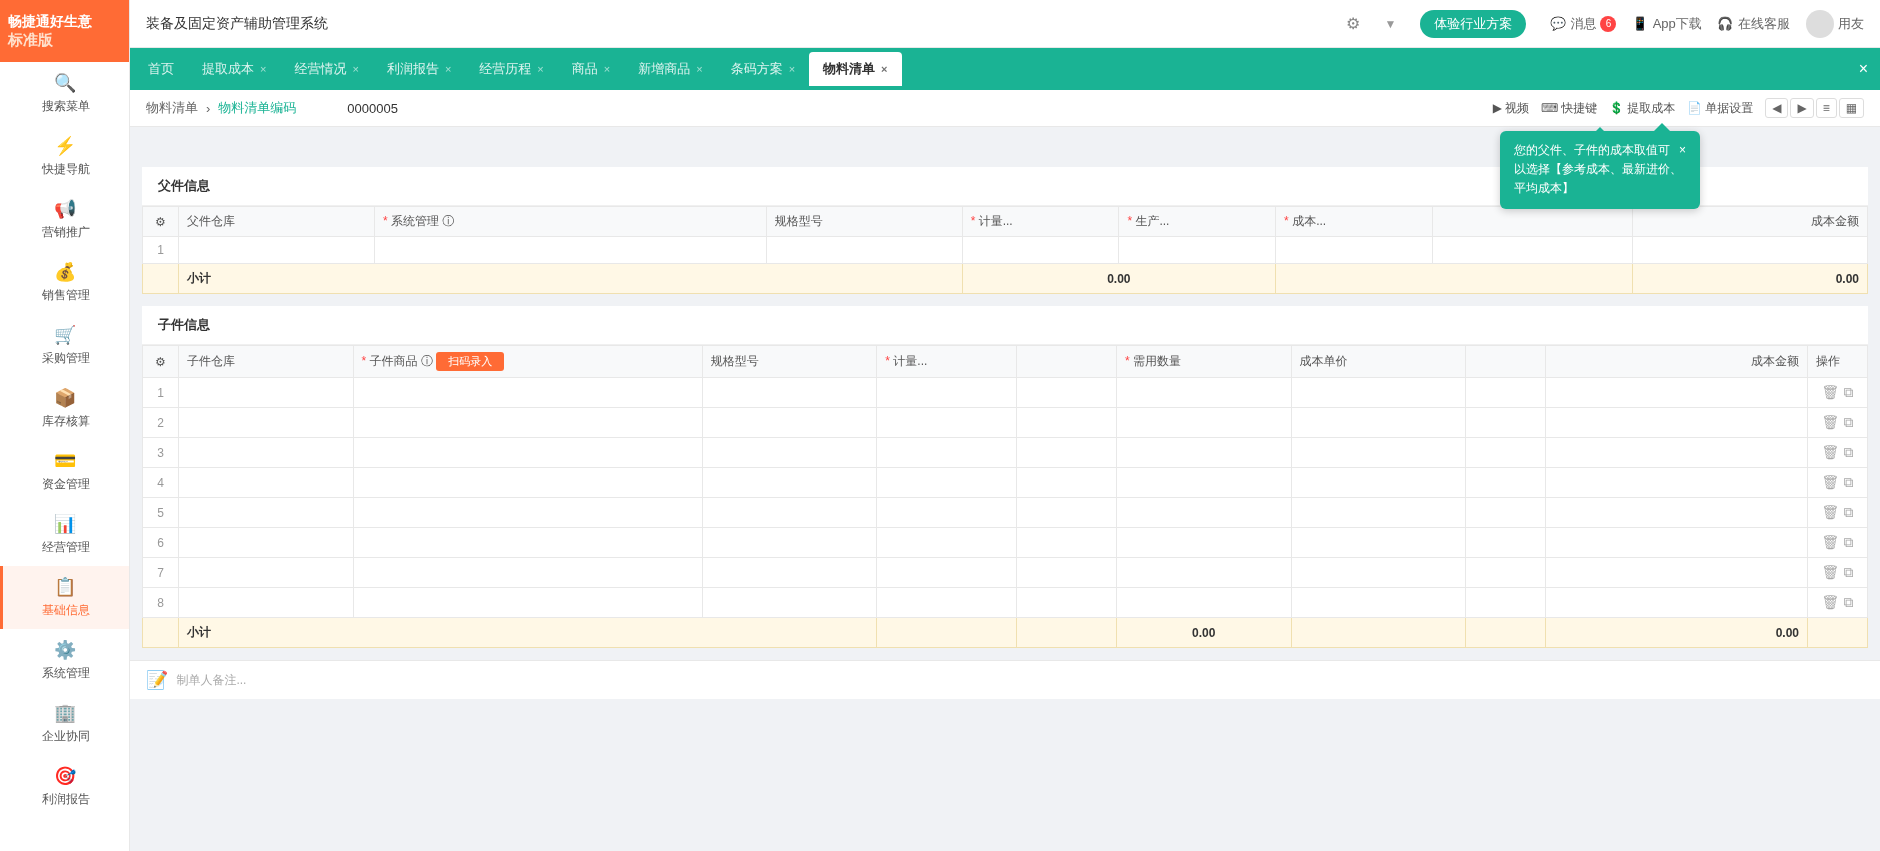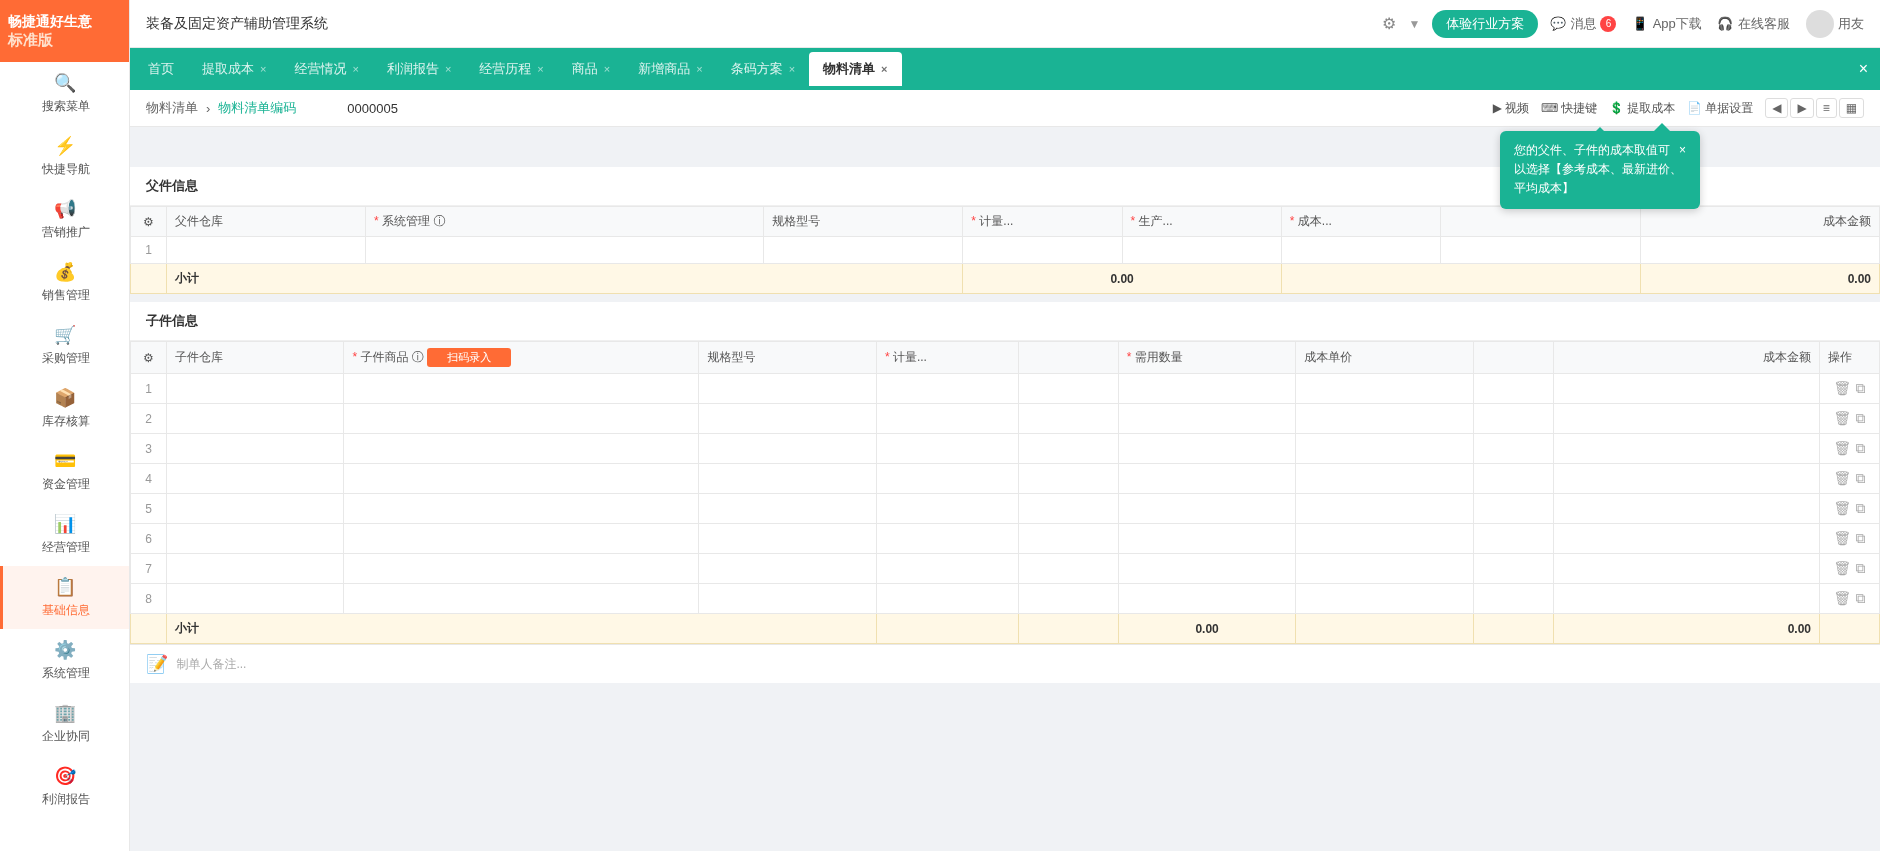--- a/index.html
+++ b/index.html
@@ -10,21 +10,21 @@
     .sidebar-logo { background: #ff6b35; color: #fff; padding: 12px 8px; text-align: left; font-size: 14px; font-weight: bold; line-height: 1.3; cursor: pointer; }
     .sidebar-logo .sub { font-size: 15px; color: #ffe0cc; }
     .sidebar-item { display: flex; flex-direction: column; align-items: center; padding: 10px 5px; cursor: pointer; color: #555; font-size: 12px; gap: 4px; border-left: 3px solid transparent; }
     .sidebar-item.active { background: #fff3ee; color: #ff6b35; border-left-color: #ff6b35; }
     .sidebar-icon { font-size: 18px; }
 
     
     .main { flex: 1; display: flex; flex-direction: column; overflow: hidden; }
 
     
-    .topbar { background: #fff; border-bottom: 1px solid #e8e8e8; display: flex; align-items: center; padding: 0 16px; height: 48px; gap: 12px; }
+    .topbar { background: #fff; border-bottom: 1px solid #e8e8e8; display: flex; align-items: center; padding: 0 16px; height: 48px; gap: 24px; }
     .topbar-title { font-size: 14px; color: #333; flex: 1; }
     .topbar-btn { background: #1ab394; color: #fff; border: none; border-radius: 16px; padding: 5px 14px; font-size: 13px; cursor: pointer; }
     .topbar-actions { display: flex; align-items: center; gap: 16px; color: #666; font-size: 13px; }
     .topbar-action { display: flex; align-items: center; gap: 4px; cursor: pointer; }
     .badge { background: #ff4444; color: #fff; border-radius: 50%; font-size: 10px; width: 16px; height: 16px; display: inline-flex; align-items: center; justify-content: center; }
     .settings-icon { font-size: 16px; color: #888; cursor: pointer; }
     .avatar { width: 28px; height: 28px; background: #ddd; border-radius: 50%; display: inline-block; }
 
     
     .nav-tabs { background: #1ab394; display: flex; align-items: center; padding: 0 4px; height: 42px; overflow-x: auto; flex-shrink: 0; }
@@ -38,41 +38,41 @@
 
     
     .breadcrumb-bar { background: #fff; border-bottom: 1px solid #e8e8e8; padding: 8px 16px; display: flex; align-items: center; justify-content: space-between; }
     .breadcrumb { display: flex; align-items: center; gap: 8px; font-size: 13px; color: #666; }
     .breadcrumb .current { color: #1ab394; }
     .breadcrumb-code { font-size: 13px; color: #333; margin-left: 43px; }
     .breadcrumb-actions { display: flex; align-items: center; gap: 12px; font-size: 12px; color: #888; }
     .breadcrumb-action { display: flex; align-items: center; gap: 3px; cursor: pointer; color: #555; }
 
     
-    .section { background: #fff; margin: 0; }
+    .section { background: #fff; margin: 12px; }
     .section-title { padding: 10px 16px; font-size: 13px; font-weight: bold; color: #333; border-bottom: 1px solid #f0f0f0; }
 
     
     .data-table { width: 100%; border-collapse: collapse; }
     .data-table th, .data-table td { border: 1px solid #e8e8e8; padding: 6px 8px; font-size: 12px; text-align: left; white-space: nowrap; }
     .data-table th { background: #f8f9fa; color: #555; font-weight: normal; }
     .data-table .th-settings { width: 36px; text-align: center; }
     .data-table .row-num { text-align: center; color: #999; width: 36px; }
     .data-table .subtotal { background: #fff8e6; font-weight: bold; color: #333; }
     .data-table .subtotal td { border-color: #f0e0b0; }
     .required { color: #ff4444; }
     .col-wide { min-width: 200px; }
     .col-medium { min-width: 100px; }
     .col-small { min-width: 80px; }
     .col-actions { width: 60px; text-align: center; }
     .action-icons { display: flex; gap: 4px; justify-content: center; }
     .action-icon { cursor: pointer; color: #aaa; font-size: 14px; }
 
     
-    .scan-btn { background: #ff6b35; color: #fff; border: none; border-radius: 3px; padding: 2px 20px; font-size: 11px; cursor: pointer; }
+    .scan-btn { background: #ff6b35; color: #fff; border: none; border-radius: 3px; padding: 2px 12px; font-size: 11px; cursor: pointer; }
     .tooltip-box { position: absolute; top: 60px; right: 16px; background: #1ab394; color: #fff; padding: 10px 14px; border-radius: 6px; font-size: 12px; line-height: 1.6; z-index: 100; max-width: 200px; box-shadow: 0 2px 8px rgba(0,0,0,0.2); }
     .tooltip-box::before { content: ''; position: absolute; top: -8px; left: 50%; transform: translateX(-50%); border: 4px solid transparent; border-bottom-color: #1ab394; }
     .tooltip-arrow-up { position: absolute; top: -8px; right: 30px; width: 0; height: 0; border-left: 8px solid transparent; border-right: 8px solid transparent; border-bottom: 8px solid #1ab394; }
 
     
     .bottom-bar { background: #fff; border-top: 1px solid #e8e8e8; padding: 8px 16px; display: flex; align-items: center; gap: 8px; }
     .bottom-bar-icon { color: #1ab394; font-size: 18px; }
 
     
     .nav-pager { display: flex; align-items: center; gap: 2px; }

